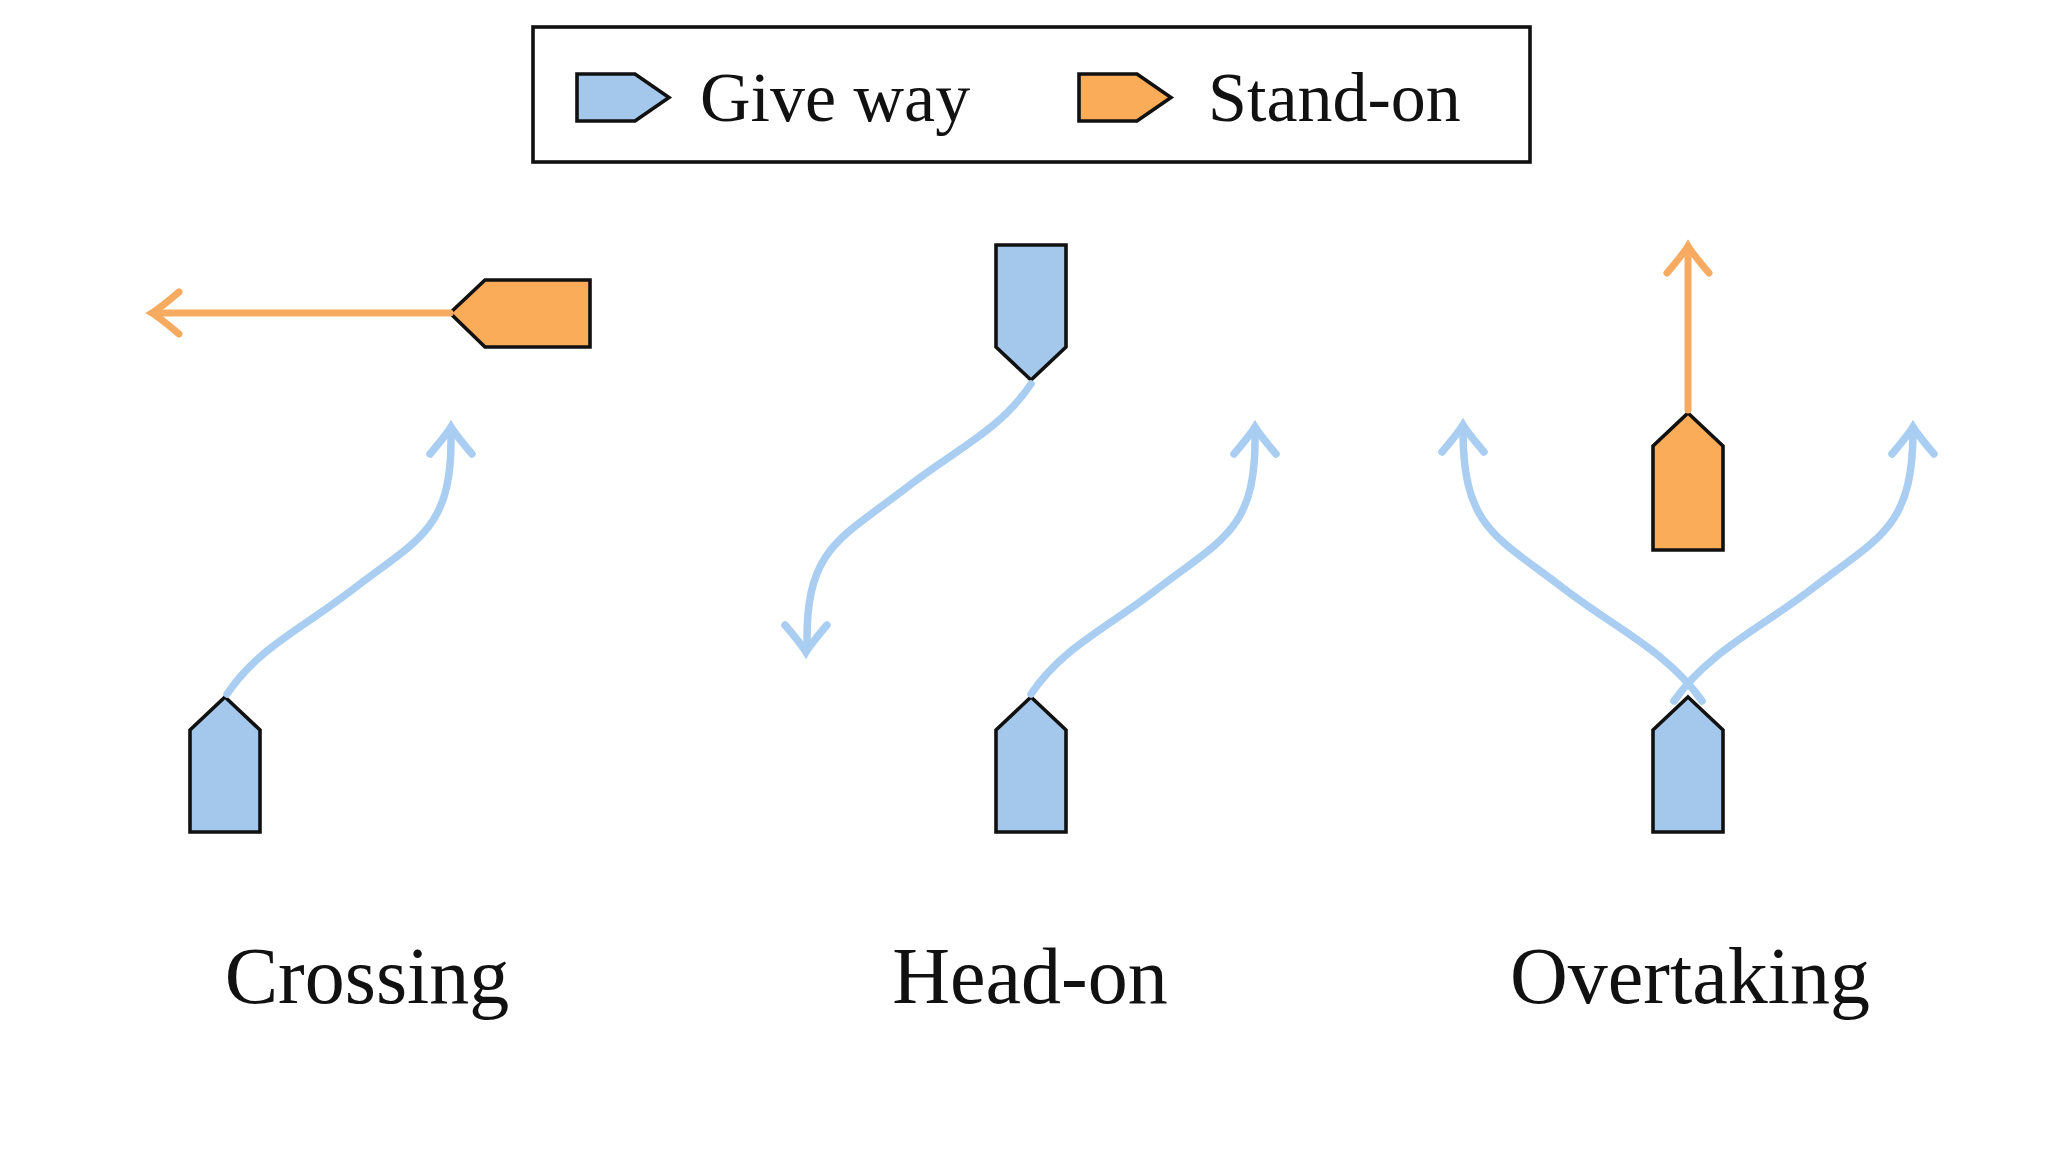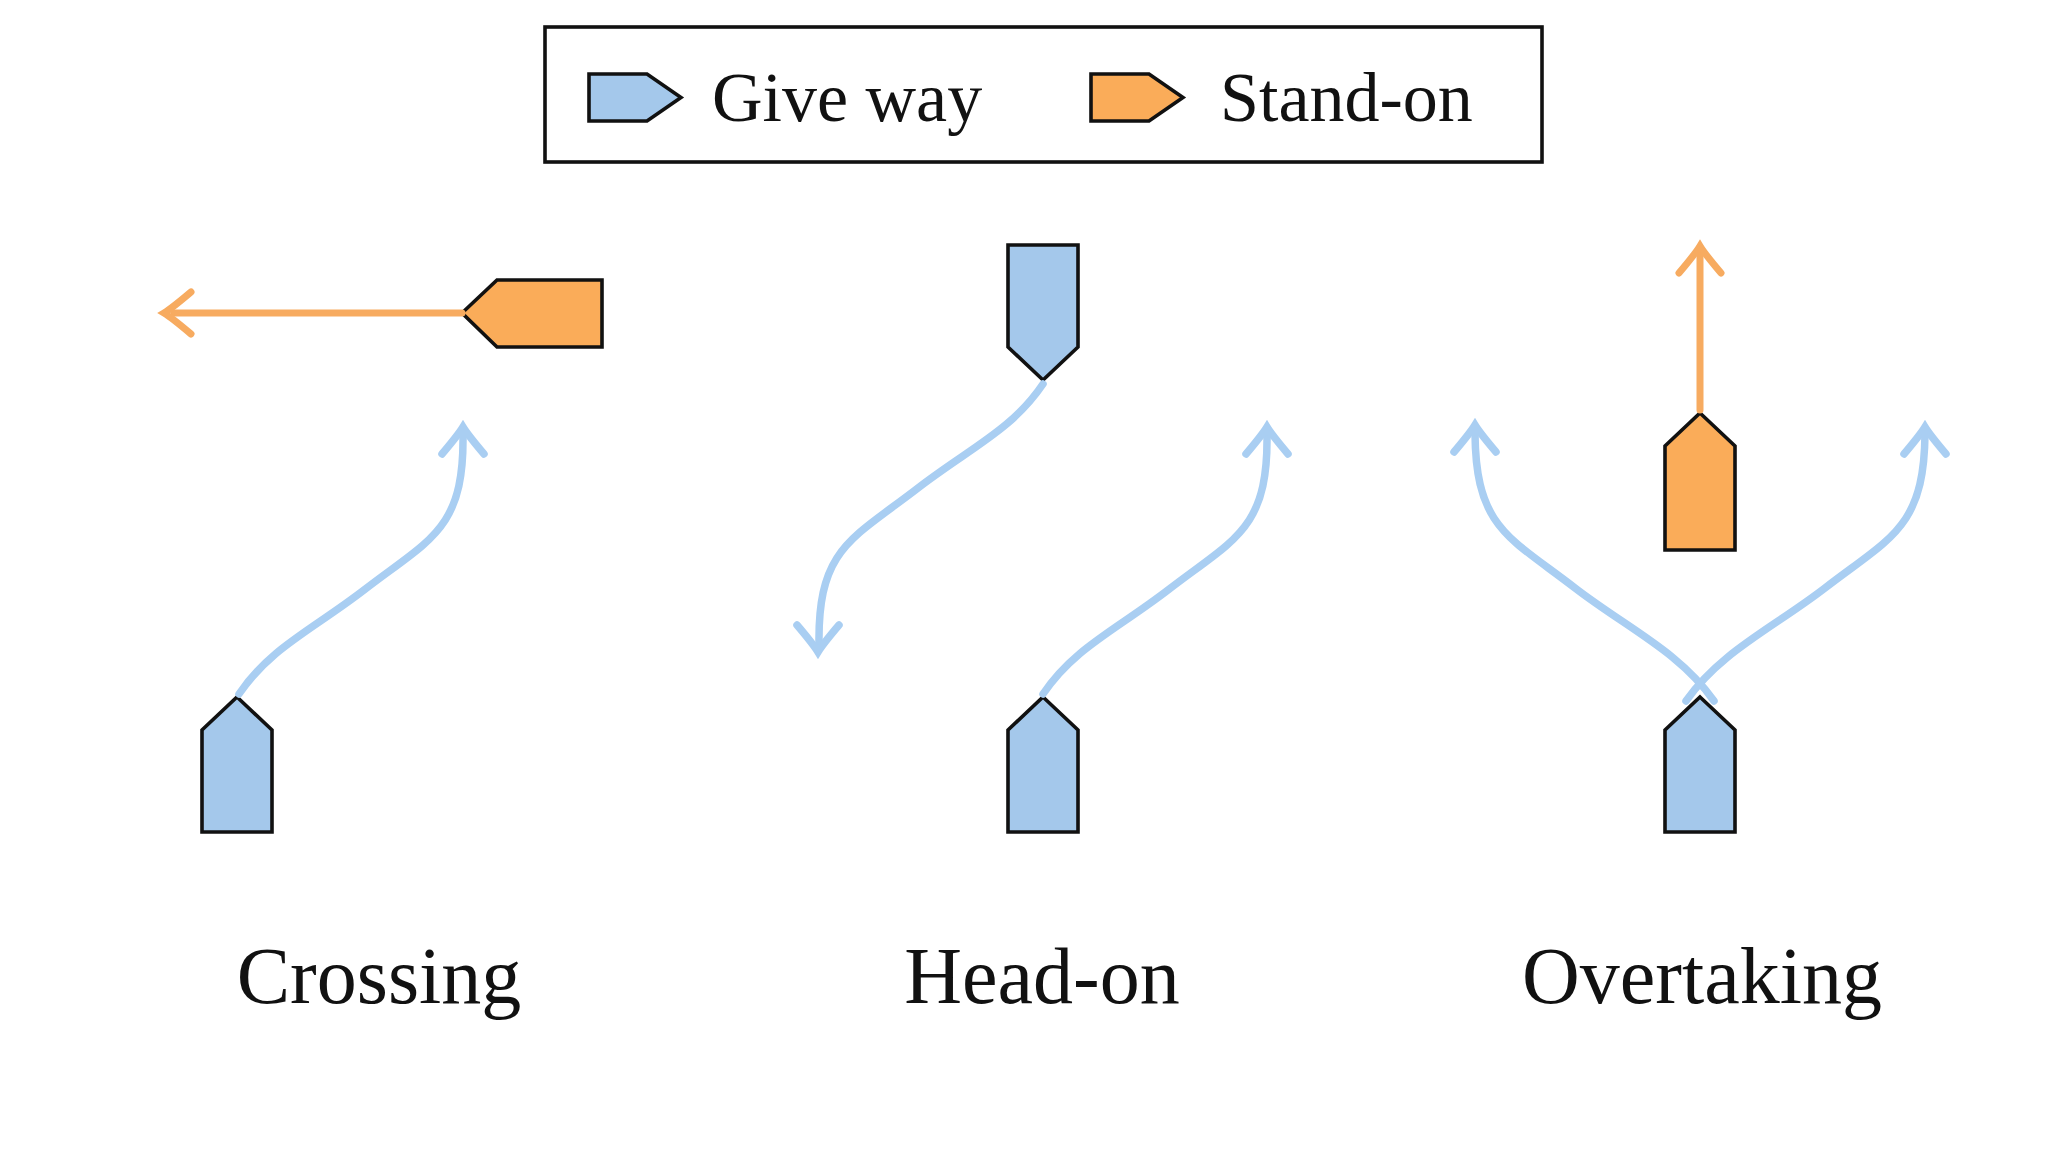--- a/index.html
+++ b/index.html
@@ -7,21 +7,20 @@
     padding: 0;
     background: #ffffff;
   }
   .figure-wrap {
     position: relative;
     width: 2024px;
     height: 1152px;
     background: #ffffff;
     overflow: hidden;
     font-family: "Liberation Serif", serif;
-    margin-left: 12px;
   }
   svg { display: block; }
   .legend-text {
     font-family: "Liberation Serif", serif;
     font-size: 70px;
     fill: #111111;
   }
   .scenario-label {
     font-family: "Liberation Serif", serif;
     font-size: 80px;

